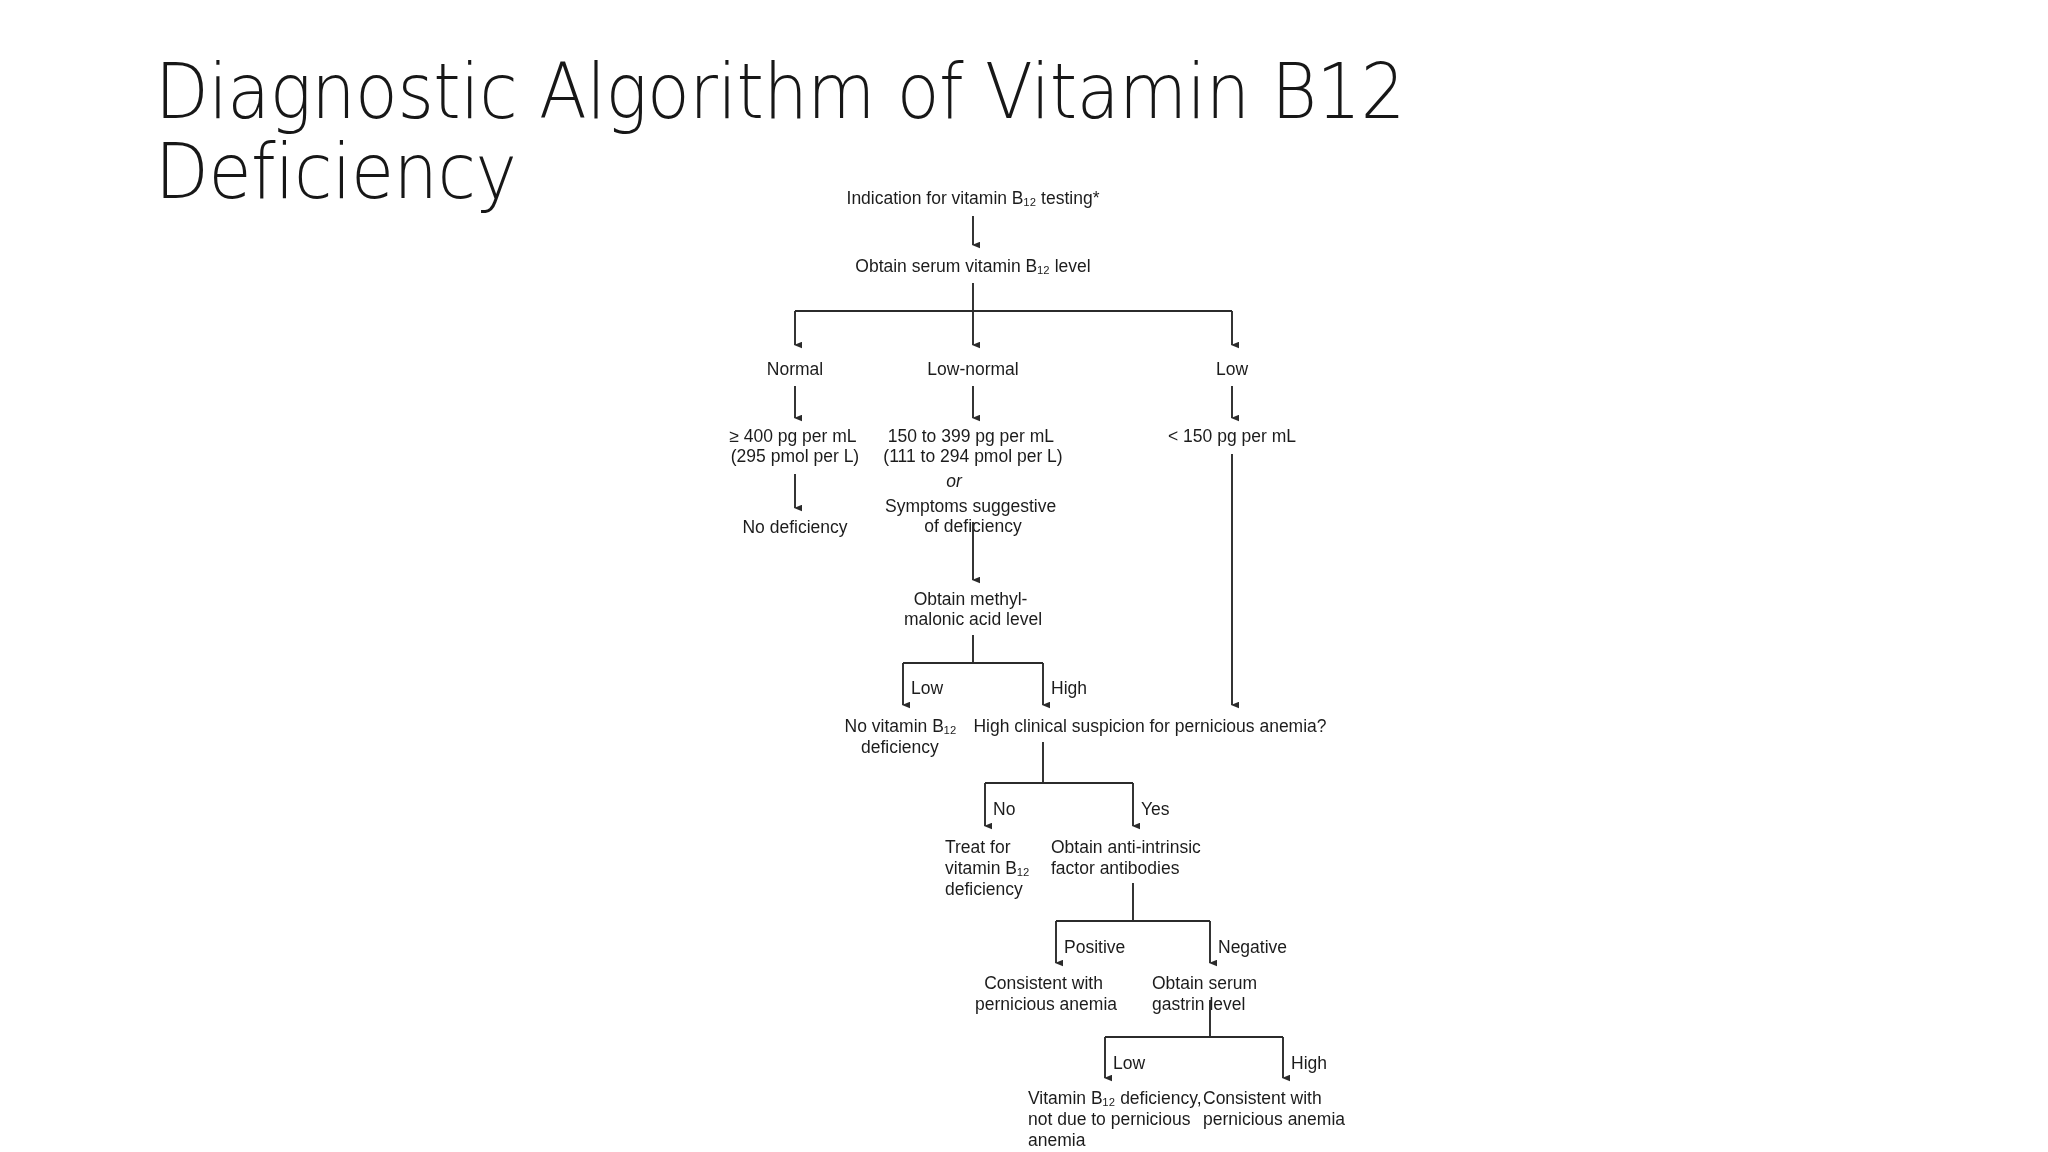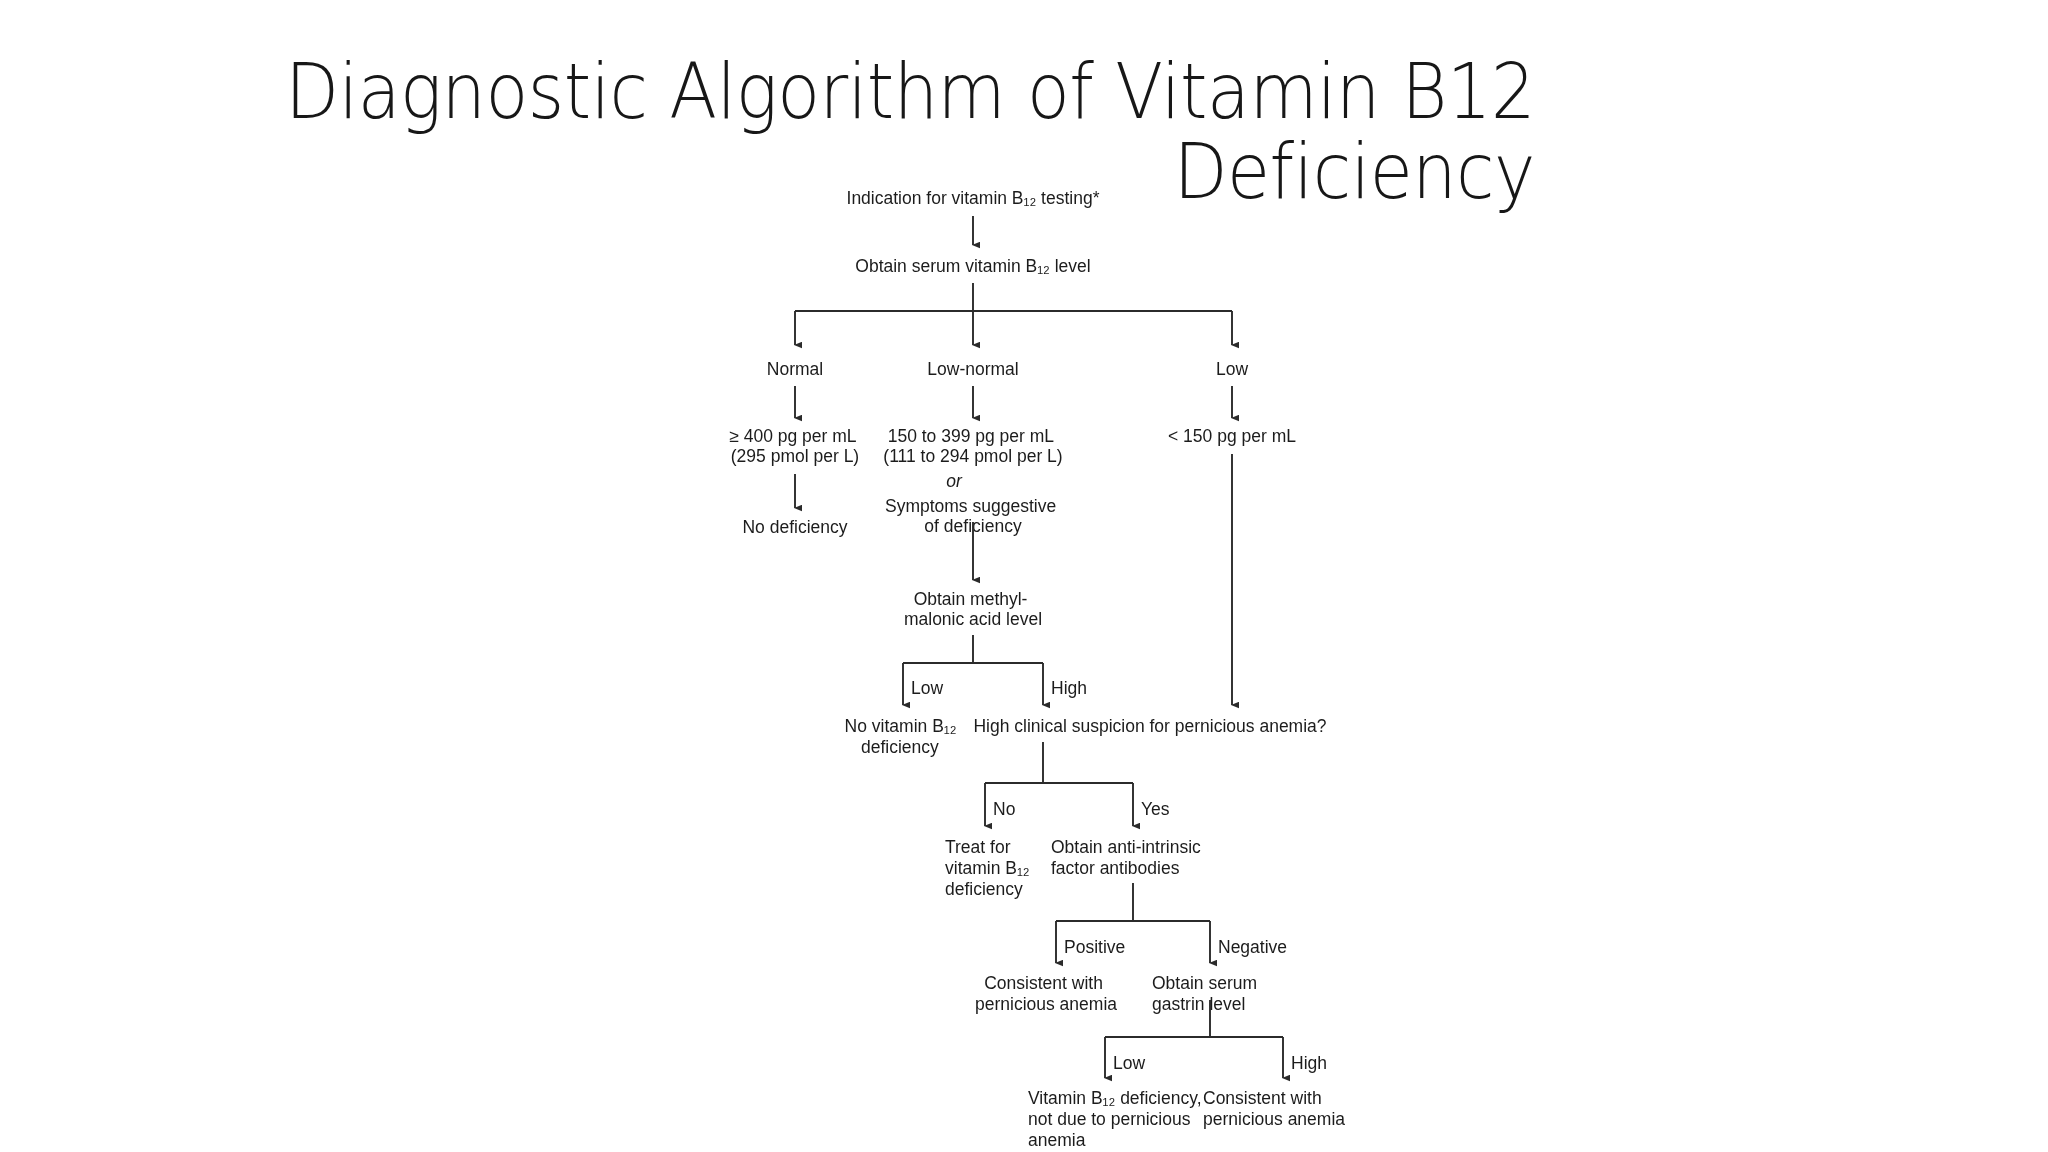--- a/index.html
+++ b/index.html
@@ -12,21 +12,20 @@
     width: 2048px;
     height: 1152px;
     overflow: hidden;
     font-family: "Liberation Sans", "DejaVu Sans", sans-serif;
     position: relative;
   }
   #slide {
     position: absolute;
     inset: 0;
     background: #ffffff;
-    text-align: right;
   }
   #slide-title {
     position: absolute;
     left: 155px;
     top: 52px;
     width: 1500px;
     font-family: "DejaVu Sans", "Liberation Sans", sans-serif;
     font-weight: 300;
     font-size: 76px;
     line-height: 1.05;

